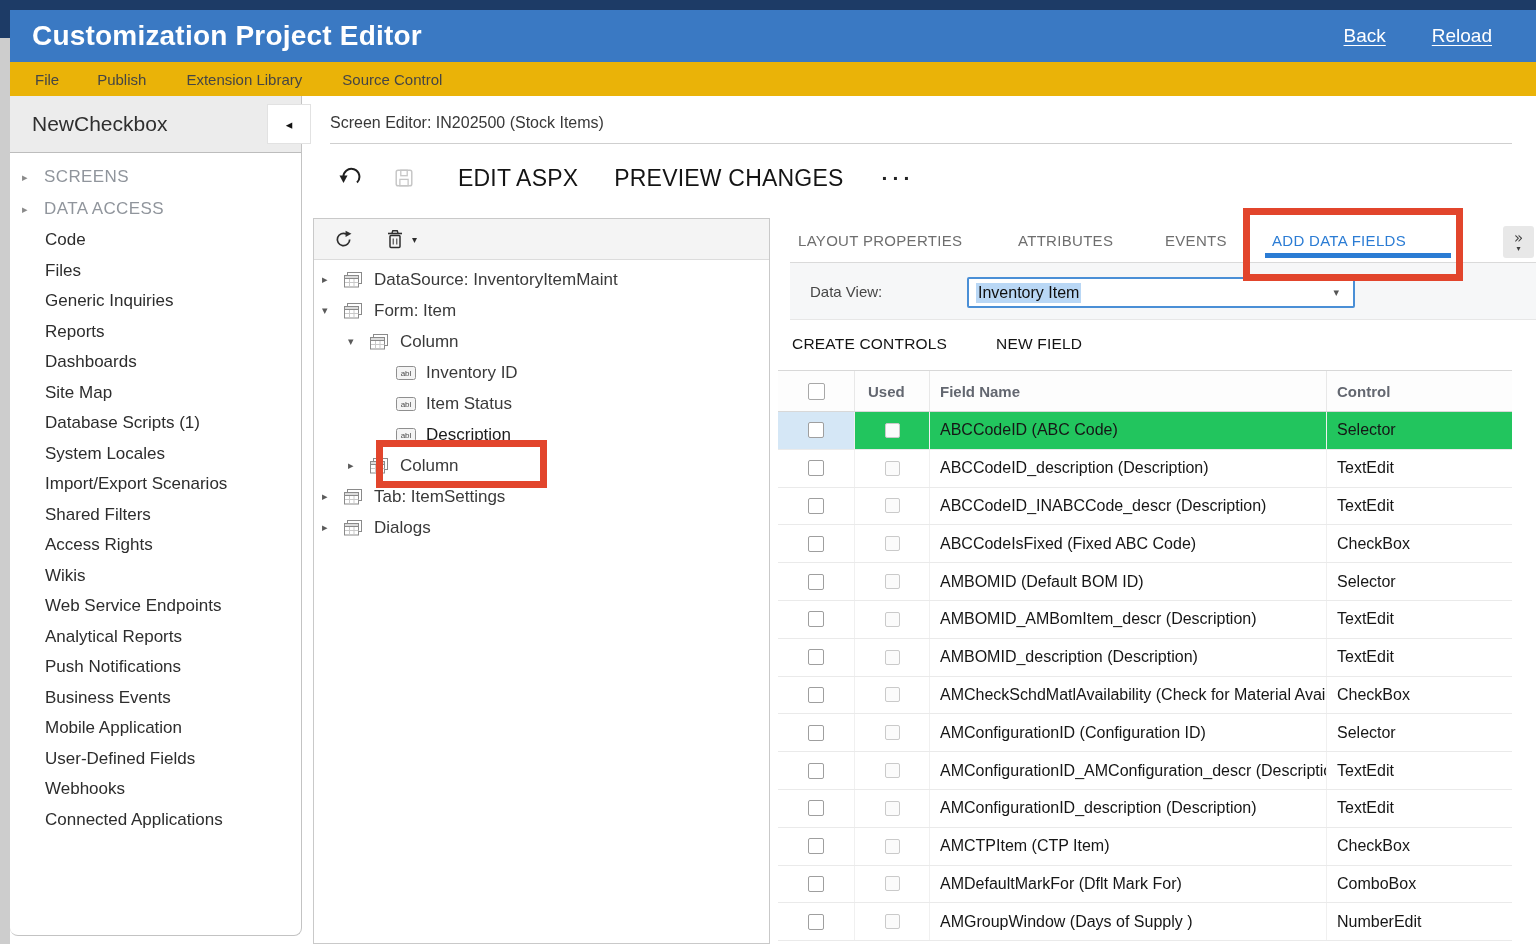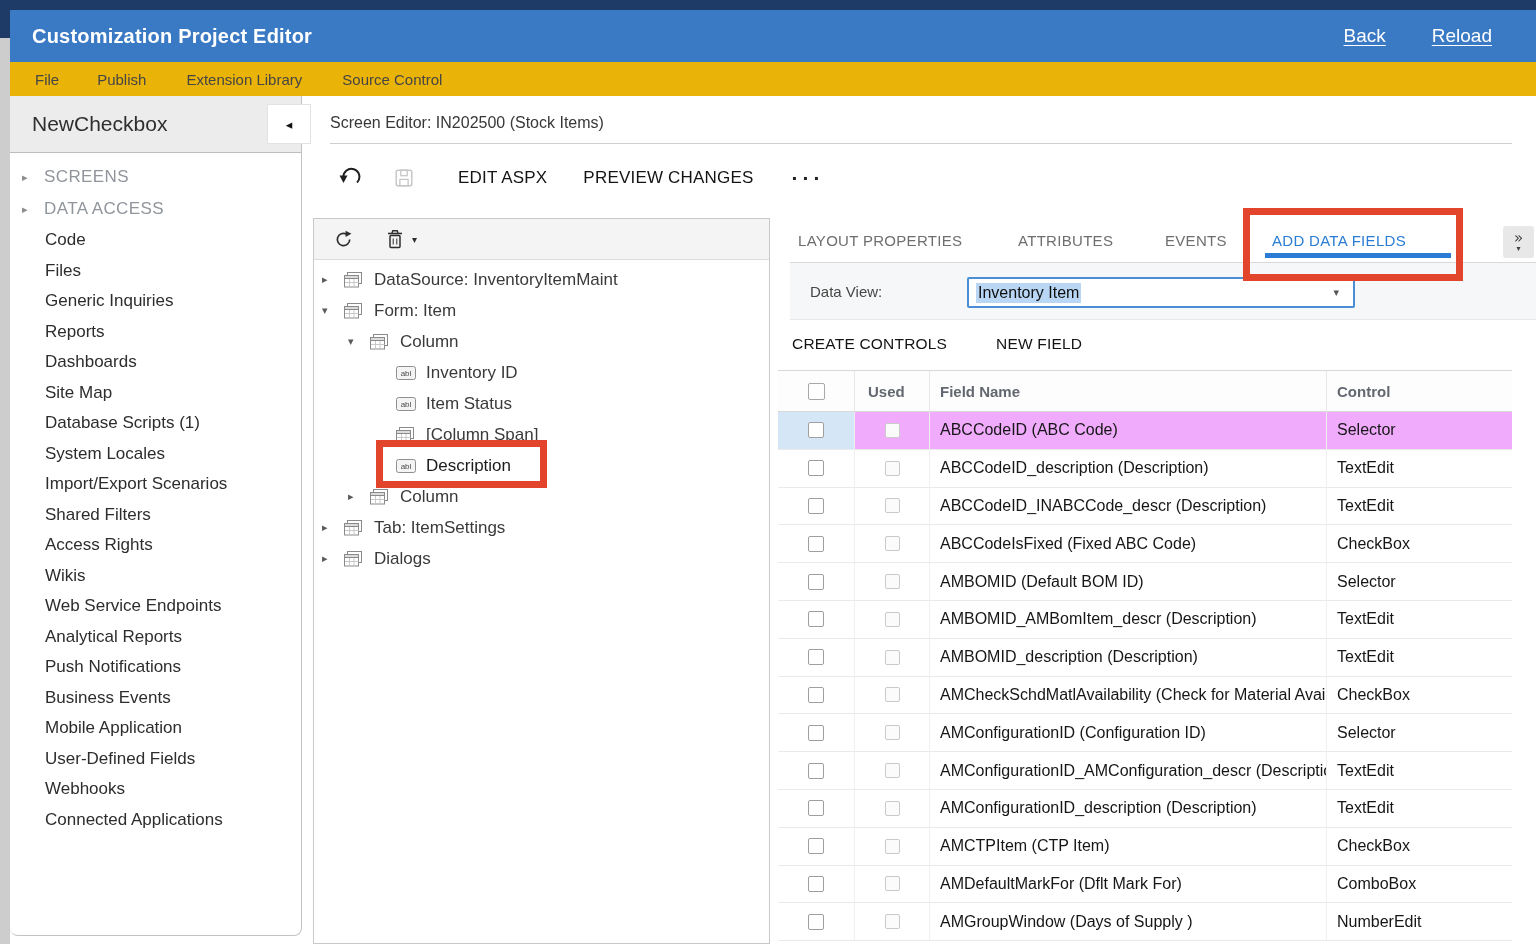--- a/index.html
+++ b/index.html
@@ -9,21 +9,21 @@
 
   
   #edge-top { position:absolute; left:0; top:0; width:1536px; height:10px; background:#1d3b66; }
   #edge-left-blue { position:absolute; left:0; top:10px; width:10px; height:28px; background:#1d3b66; }
   #edge-left { position:absolute; left:0; top:38px; width:10px; height:906px; background:#cdcdcd; }
 
   #app { position:absolute; left:10px; top:10px; width:1526px; height:934px; background:#fff; }
 
   
   .titlebar { position:absolute; left:0; top:0; width:1526px; height:52px; background:#3a79c3; display:flex; align-items:center; }
-  .titlebar .app-title { color:#fff; font-size:20px; font-weight:bold; margin-left:22px; letter-spacing:.2px; }
+  .titlebar .app-title { color:#fff; font-size:28px; font-weight:bold; margin-left:22px; letter-spacing:.2px; }
   .titlebar .links { margin-left:auto; margin-right:44px; display:flex; gap:46px; }
   .titlebar .links a { color:#fff; font-size:19px; text-decoration:underline; text-underline-offset:3px; cursor:pointer; }
 
   
   .menubar { position:absolute; left:0; top:52px; width:1526px; height:34px; background:#eab308; display:flex; align-items:center; }
   .menubar span { font-size:15px; color:#454545; cursor:pointer; }
   .menubar span:nth-child(1){ margin-left:25px; }
   .menubar span:nth-child(2){ margin-left:38px; }
   .menubar span:nth-child(3){ margin-left:40px; }
   .menubar span:nth-child(4){ margin-left:40px; }
@@ -40,21 +40,21 @@
 
   
   .screen-title { position:absolute; left:320px; top:104px; font-size:16px; color:#383838; }
   .screen-title-rule { position:absolute; left:320px; top:133px; width:1182px; height:1px; background:#cfcfcf; }
 
   
   .ed-toolbar { position:absolute; left:320px; top:148px; height:40px; display:flex; align-items:center; }
   .ed-toolbar .icon-btn { width:24px; display:flex; justify-content:center; cursor:pointer; }
   .ed-toolbar .t-undo { margin-left:8px; }
   .ed-toolbar .t-save { margin-left:30px; }
-  .ed-btn { font-size:17px; color:#141414; letter-spacing:.2px; cursor:pointer; }
+  .ed-btn { font-size:23px; color:#141414; letter-spacing:.2px; cursor:pointer; }
   .t-editaspx { margin-left:42px; }
   .t-preview { margin-left:36px; }
   .t-more { margin-left:38px; font-size:21px; font-weight:bold; color:#222; letter-spacing:4px; cursor:pointer; }
 
   
   .tree-panel { position:absolute; left:303px; top:208px; width:457px; height:726px; border:1px solid #c9c9c9; background:#fff; }
   .tree-toolbar { height:41px; background:#f4f4f4; border-bottom:1px solid #dcdcdc; display:flex; align-items:center; }
   .tree-toolbar .tb-refresh { margin-left:20px; cursor:pointer; display:flex; }
   .tree-toolbar .tb-trash { margin-left:34px; cursor:pointer; display:flex; align-items:center; }
   .tree-toolbar .tb-caret { margin-left:9px; font-size:10px; color:#2e2e2e; cursor:pointer; }
@@ -95,21 +95,21 @@
   .ftable { position:absolute; left:0; top:152px; width:734px; }
   .thead { display:flex; height:42px; border-top:1px solid #d8d8d8; border-bottom:1px solid #d8d8d8; background:#fdfdfd; align-items:center; }
   .thead .hcell { height:100%; display:flex; align-items:center; border-right:1px solid #e8e8e8; font-size:15px; font-weight:bold; color:#636770; }
   .c1 { width:77px; justify-content:center; }
   .c2 { width:75px; padding-left:13px; }
   .c3 { width:397px; padding-left:10px; overflow:hidden; white-space:nowrap; }
   .c4 { width:185px; padding-left:10px; border-right:none !important; }
   .trow { display:flex; height:37.8px; border-bottom:1px solid #eaeaea; align-items:center; background:#fff; cursor:pointer; }
   .trow .tcell { height:100%; display:flex; align-items:center; border-right:1px solid #f0f0f0; font-size:16px; color:#161616; }
   .trow .c2 { justify-content:center; padding-left:0; }
-  .trow.selected { background:#f0abfc;align-items:center; }
+  .trow.selected { background:#22c55e;align-items:center; }
   .trow.selected .c1 { background:#d5e7f6; }
   .cb { display:inline-block; width:16px; height:16px; border:1px solid #9f9f9f; background:#fff; border-radius:2px; cursor:pointer; }
   .cb.used { width:15px; height:15px; border-color:#cacaca; background:#fbfbfb; }
   .cb.hdr { width:17px; height:17px; border-color:#a8a8a8; }
 
   
   .annot { position:absolute; border:7px solid #e2452c; background:transparent; z-index:50; }
   #annot-desc { left:366px; top:430px; width:171px; height:48px; }
   #annot-tab { left:1233px; top:198px; width:220px; height:73px; }
 </style>
@@ -274,81 +274,67 @@
             <svg width="20" height="14" viewBox="0 0 20 14">
               <rect x="0.5" y="0.5" width="19" height="13" rx="2" fill="#f4f4f4" stroke="#8f8f8f"></rect>
               <text x="10" y="10" font-size="8" text-anchor="middle" fill="#4a4a4a" font-family="Liberation Sans, DejaVu Sans, sans-serif">abl</text>
             </svg>
           </span>
           <span class="nlabel">Item Status</span>
         </div>
         <div class="tree-row" style="padding-left: 60px;">
           <span class="exp tri"></span>
           <span class="nicon">
+            <svg width="20" height="14" viewBox="0 0 20 14">
+              <rect x="0.5" y="0.5" width="19" height="13" rx="2" fill="#f4f4f4" stroke="#8f8f8f"></rect>
+              <text x="10" y="10" font-size="8" text-anchor="middle" fill="#4a4a4a" font-family="Liberation Sans, DejaVu Sans, sans-serif">abl</text>
+            </svg>
+          </span>
+          <span class="nlabel bold">Description</span>
+        </div>
+        <div class="tree-row" style="padding-left: 34px;">
+          <span class="exp tri">▸</span>
+          <span class="nicon">
             <svg width="18" height="16" viewBox="0 0 18 16">
               <rect x="3.5" y="0.5" width="14" height="11" fill="#fff" stroke="#8a8a8a"></rect>
               <rect x="0.5" y="3.5" width="14" height="11.5" fill="#fff" stroke="#8a8a8a"></rect>
               <rect x="0.5" y="3.5" width="14" height="3" fill="#dcdcdc" stroke="#8a8a8a"></rect>
               <line x1="1" y1="10.5" x2="14.5" y2="10.5" stroke="#c9c9c9"></line>
               <line x1="5.5" y1="7" x2="5.5" y2="14.5" stroke="#c9c9c9"></line>
               <line x1="10" y1="7" x2="10" y2="14.5" stroke="#c9c9c9"></line>
             </svg>
           </span>
-          <span class="nlabel">[Column Span]</span>
-        </div>
-        <div class="tree-row" style="padding-left: 60px;">
-          <span class="exp tri"></span>
-          <span class="nicon">
-            <svg width="20" height="14" viewBox="0 0 20 14">
-              <rect x="0.5" y="0.5" width="19" height="13" rx="2" fill="#f4f4f4" stroke="#8f8f8f"></rect>
-              <text x="10" y="10" font-size="8" text-anchor="middle" fill="#4a4a4a" font-family="Liberation Sans, DejaVu Sans, sans-serif">abl</text>
-            </svg>
-          </span>
-          <span class="nlabel bold">Description</span>
-        </div>
-        <div class="tree-row" style="padding-left: 34px;">
+          <span class="nlabel">Column</span>
+        </div>
+        <div class="tree-row" style="padding-left: 8px;">
           <span class="exp tri">▸</span>
           <span class="nicon">
             <svg width="18" height="16" viewBox="0 0 18 16">
               <rect x="3.5" y="0.5" width="14" height="11" fill="#fff" stroke="#8a8a8a"></rect>
               <rect x="0.5" y="3.5" width="14" height="11.5" fill="#fff" stroke="#8a8a8a"></rect>
               <rect x="0.5" y="3.5" width="14" height="3" fill="#dcdcdc" stroke="#8a8a8a"></rect>
               <line x1="1" y1="10.5" x2="14.5" y2="10.5" stroke="#c9c9c9"></line>
               <line x1="5.5" y1="7" x2="5.5" y2="14.5" stroke="#c9c9c9"></line>
               <line x1="10" y1="7" x2="10" y2="14.5" stroke="#c9c9c9"></line>
             </svg>
           </span>
-          <span class="nlabel">Column</span>
+          <span class="nlabel">Tab: ItemSettings</span>
         </div>
         <div class="tree-row" style="padding-left: 8px;">
           <span class="exp tri">▸</span>
           <span class="nicon">
             <svg width="18" height="16" viewBox="0 0 18 16">
               <rect x="3.5" y="0.5" width="14" height="11" fill="#fff" stroke="#8a8a8a"></rect>
               <rect x="0.5" y="3.5" width="14" height="11.5" fill="#fff" stroke="#8a8a8a"></rect>
               <rect x="0.5" y="3.5" width="14" height="3" fill="#dcdcdc" stroke="#8a8a8a"></rect>
               <line x1="1" y1="10.5" x2="14.5" y2="10.5" stroke="#c9c9c9"></line>
               <line x1="5.5" y1="7" x2="5.5" y2="14.5" stroke="#c9c9c9"></line>
               <line x1="10" y1="7" x2="10" y2="14.5" stroke="#c9c9c9"></line>
             </svg>
           </span>
-          <span class="nlabel">Tab: ItemSettings</span>
-        </div>
-        <div class="tree-row" style="padding-left: 8px;">
-          <span class="exp tri">▸</span>
-          <span class="nicon">
-            <svg width="18" height="16" viewBox="0 0 18 16">
-              <rect x="3.5" y="0.5" width="14" height="11" fill="#fff" stroke="#8a8a8a"></rect>
-              <rect x="0.5" y="3.5" width="14" height="11.5" fill="#fff" stroke="#8a8a8a"></rect>
-              <rect x="0.5" y="3.5" width="14" height="3" fill="#dcdcdc" stroke="#8a8a8a"></rect>
-              <line x1="1" y1="10.5" x2="14.5" y2="10.5" stroke="#c9c9c9"></line>
-              <line x1="5.5" y1="7" x2="5.5" y2="14.5" stroke="#c9c9c9"></line>
-              <line x1="10" y1="7" x2="10" y2="14.5" stroke="#c9c9c9"></line>
-            </svg>
-          </span>
           <span class="nlabel">Dialogs</span>
         </div>
       </div>
   </div>
 
   <div class="right-panel">
     <span class="rp-tab" style="left:20px">LAYOUT PROPERTIES</span>
     <span class="rp-tab" style="left:240px">ATTRIBUTES</span>
     <span class="rp-tab" style="left:387px">EVENTS</span>
     <span class="rp-tab active" style="left:494px">ADD DATA FIELDS</span>

